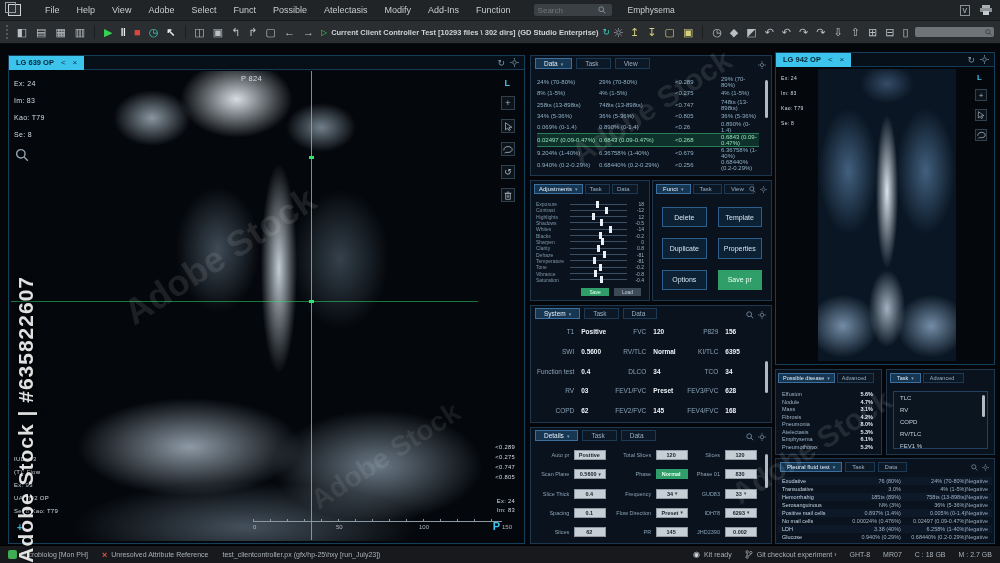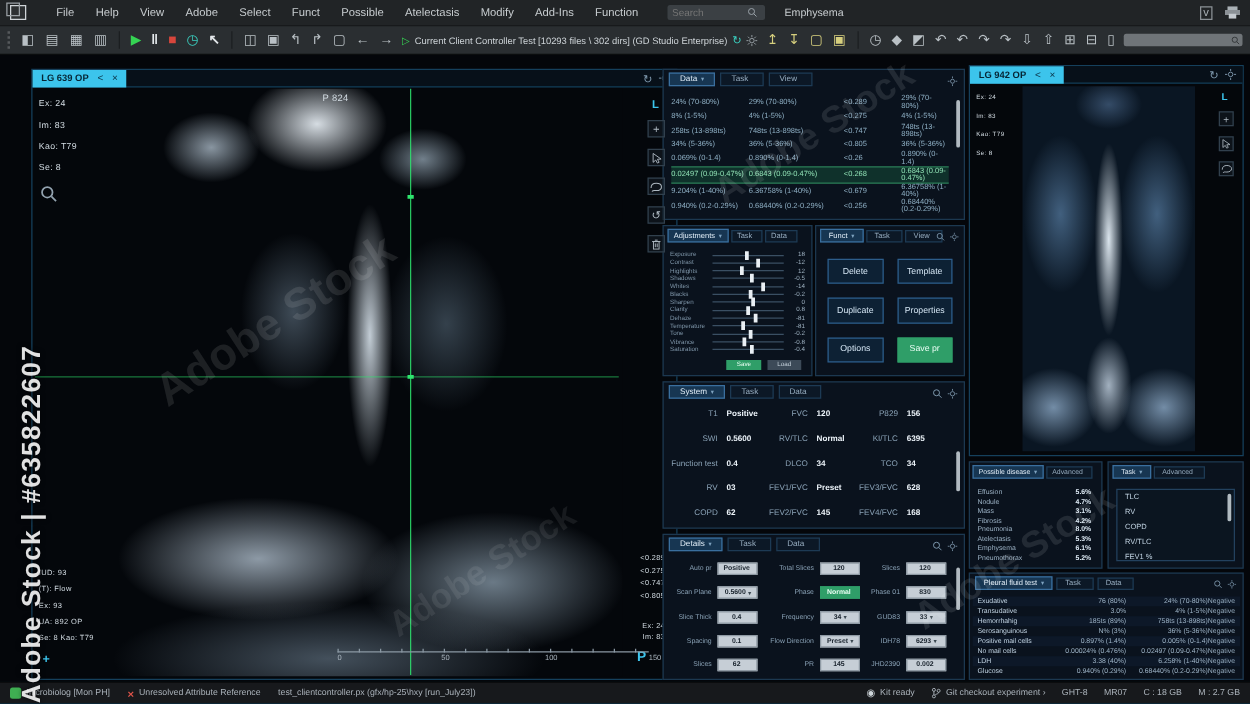--- a/index.html
+++ b/index.html
@@ -24,21 +24,21 @@
   .toolbar { position:absolute; left:0; top:20px; width:1000px; height:24px;
              background:#2a2e31; border-top:1px solid #17191b; border-bottom:1px solid #0b0d0e;
              display:flex; align-items:center; padding:0 6px; gap:7px; z-index:5; }
   .tbi { font-size:11px; color:#b9c0c5; line-height:1; cursor:default; }
   .tbi.green { color:#35d453; } .tbi.red { color:#d8463c; } .tbi.teal { color:#3ad0c0; }
   .tbi.yellow { color:#d6cf7e; } .tbi.white { color:#e5e9ec; font-weight:bold; }
   .tb-sep { width:1px; height:14px; background:#1b1e20; margin:0 2px; }
   .tb-dots { width:4px; height:14px; border-left:2px dotted #56595c; }
   .run-group { display:flex; align-items:center; gap:4px; white-space:nowrap; }
   .run-arrow { color:#35d453; font-size:8px; }
-  .run-label { color:#cdd3d7; font-size:7.5px; }
+  .run-label { color:#cdd3d7; font-size:7.5px;font-weight:bold; }
   .tb-search { width:96px; height:10px; background:#6f7478; border-radius:2px; display:flex; align-items:center; justify-content:flex-end; padding:0 2px; }
 
   .ic { display:inline-block; vertical-align:middle; }
 
   
   .main { position:absolute; left:0; top:44px; width:1000px; height:501px; background:#04060a; }
 
   
   .panel { position:absolute; background:#0a121d; border:1px solid #1b3click550; border:1px solid #1c3850; }
   .ptabs { display:flex; align-items:center; gap:4px; padding:3px 4px; height:15px; }
@@ -286,21 +286,21 @@
     <span class="tb-search">
       <svg class="ic" width="7" height="7" viewBox="0 0 10 10">
           <circle cx="4" cy="4" r="3" fill="none" stroke="#2e3134"></circle>
           <line x1="6.3" y1="6.3" x2="9" y2="9" stroke="#2e3134"></line>
         </svg>
     </span>
   </div>
 
   <div class="main">
 
-    <div class="viewer" style="left:25px;top:11px;width:517px;height:489px;">
+    <div class="viewer" style="left:8px;top:11px;width:517px;height:489px;">
       <div class="vhdr">
         <span class="vtab">
           <span>LG 639 OP</span>
           <span class="vtb">&lt;</span>
           <span class="vtb">×</span>
         </span>
         <span class="vhdr-icons">
           <span>↻</span>
           <svg class="ic" width="9" height="9" viewBox="0 0 12 12">
               <circle cx="6" cy="6" r="2.4" fill="none" stroke="#7e98ad"></circle>

